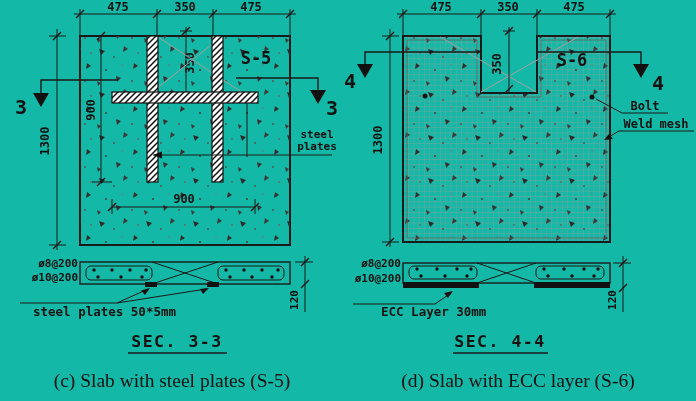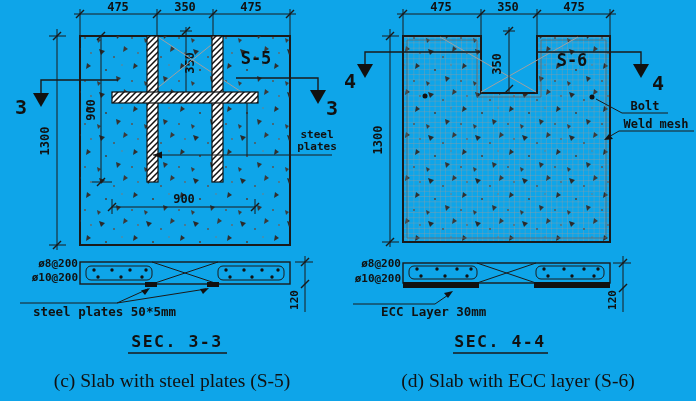--- a/index.html
+++ b/index.html
@@ -1,16 +1,16 @@
 <!DOCTYPE html>
 <html><head>
 <meta charset="utf-8">
 <style>
   html,body{margin:0;padding:0;background:#ffffff;}
-  #stage{position:relative;width:696px;height:401px;background:#0ea5e9;overflow:hidden;}
+  #stage{position:relative;width:696px;height:401px;background:#14b8a6;overflow:hidden;}
   svg{position:absolute;left:0;top:0;}
   text{fill:#111;}
   .cad{font-family:"DejaVu Sans Mono",monospace;font-weight:bold;}
   .t11{font-size:11px;}
   .t12{font-size:12px;}
   .t13{font-size:12.5px;}
   .t16{font-size:16.5px;letter-spacing:1.5px;}
   .t17{font-size:17px;}
   .t20{font-size:20px;}
   .serif{font-family:"Liberation Serif",serif;font-size:19.5px;font-weight:normal;}

